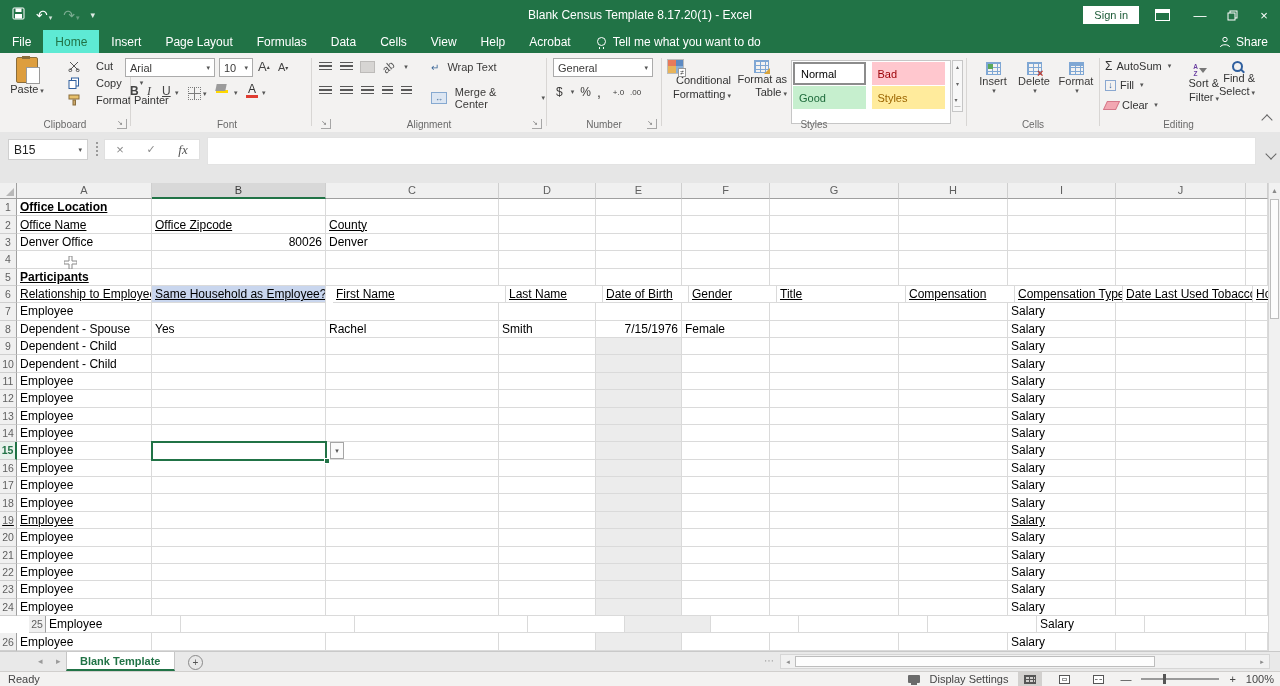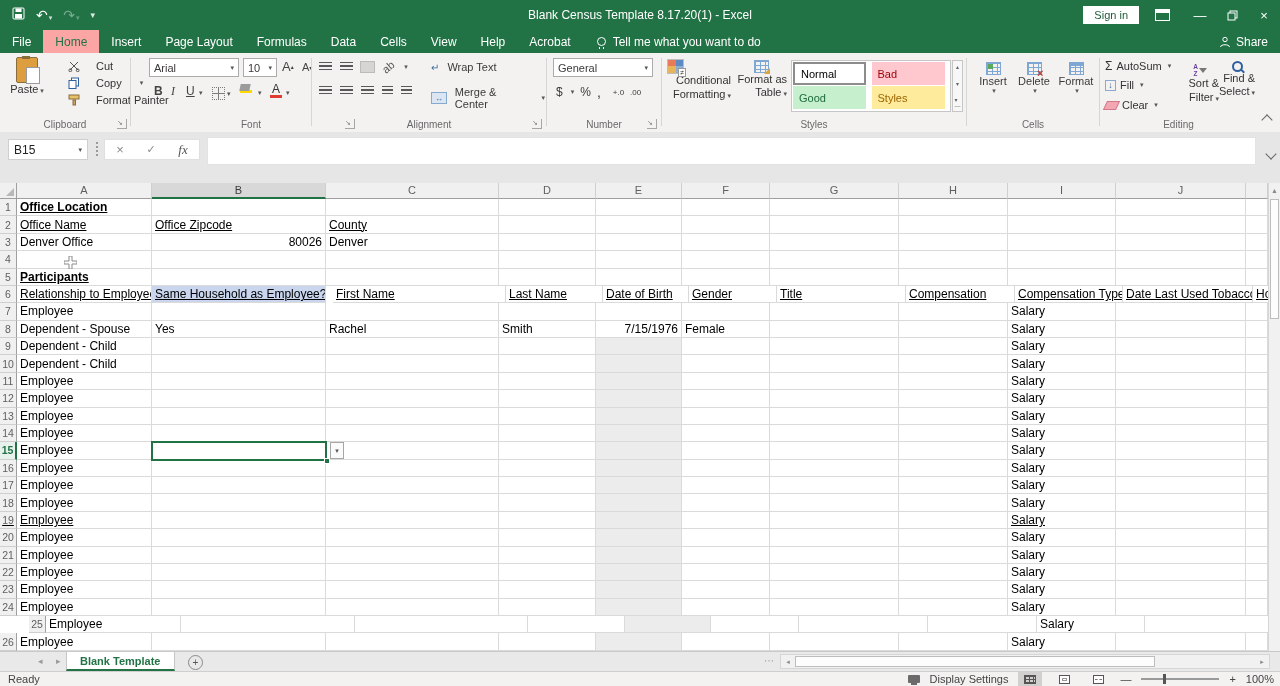--- a/index.html
+++ b/index.html
@@ -18,21 +18,21 @@
   .tb-right{position:absolute;right:0;top:0;height:30px;display:flex;align-items:center;}
   .signin{background:#fff;color:#1e5c38;font-size:11px;padding:3px 11px;margin-right:16px;cursor:default;}
   .ribopt{width:13px;height:10px;border:1px solid #fff;position:relative;margin-right:14px;}
   .ribopt:before{content:"";position:absolute;left:0;top:0;width:13px;height:3px;background:#fff;}
   .wbtn{width:32px;height:30px;display:flex;align-items:center;justify-content:center;font-size:13px;}
 
   
   .tabsrow{position:absolute;left:0;top:30px;width:1280px;height:23px;background:#217346;display:flex;
     align-items:stretch;color:#fff;font-size:12px;}
   .mtab{padding:0 12px;display:flex;align-items:center;}
-  .mtab.active{background:#fca5a5;color:#217346;}
+  .mtab.active{background:#5eead4;color:#217346;}
   .tellme{display:flex;align-items:center;gap:7px;margin-left:14px;}
   .bulb{width:7px;height:7px;border:1px solid #fff;border-radius:50%;position:relative;}
   .bulb:after{content:"";position:absolute;left:1px;bottom:-4px;width:3px;height:2px;border-left:1px solid #fff;border-right:1px solid #fff;}
   .share{position:absolute;right:12px;top:0;height:23px;display:flex;align-items:center;gap:5px;font-size:12px;}
 
   
   .ribbon{position:absolute;left:0;top:53px;width:1280px;height:79px;background:#f3f2f1;border-bottom:1px solid #d1cfcd;font-size:11px;color:#3b3a39;}
   .group{position:absolute;top:0;height:78px;}
   .gname{position:absolute;bottom:1px;left:0;right:0;text-align:center;font-size:10px;color:#696969;}
   .launch{position:absolute;right:3px;bottom:2px;width:9px;height:9px;font-size:7px;color:#777;
@@ -253,21 +253,21 @@
             <rect x="1" y="1" width="10" height="4" fill="#e7c06a" stroke="#8a6d3b"></rect>
             <rect x="5" y="6" width="2.5" height="5" fill="#caa86b" stroke="#8a6d3b"></rect>
           </svg>
         <span>Format Painter</span>
       </div>
       <div class="gname">Clipboard</div>
       <div class="launch">↘</div>
     </div>
     <div class="gdiv" style="left:130px;"></div>
 
-    <div class="group" style="left:144px;width:214px;">
+    <div class="group" style="left:120px;width:214px;">
       <div class="combo" style="position:absolute;left:5px;top:5px;width:90px;">
         <span>Arial</span>
           <span class="caret2">▾</span>
       </div>
       <div class="combo" style="position:absolute;left:99px;top:5px;width:34px;">
         <span>10</span>
           <span class="caret2">▾</span>
       </div>
       <div class="fbtn" style="position:absolute;left:138px;top:6px;font-size:13px;">A<span style="font-size:6px;vertical-align:top;">▴</span></div>
       <div class="fbtn" style="position:absolute;left:158px;top:8px;font-size:11px;">A<span style="font-size:6px;vertical-align:top;">▾</span></div>
@@ -341,21 +341,21 @@
             <i class="cf-l"></i>
             <i class="cf-r"></i>
             <s>≠</s>
           </span>
         <div class="twolab"><span>Conditional</span><br><span>Formatting</span><span class="caret2">▾</span></div>
       </div>
       <div style="position:absolute;left:72px;top:6px;width:52px;text-align:center;">
         <span class="grid-ic fat-ic ic-sm"></span>
         <div class="twolab"><span>Format as</span><br><span>Table</span><span class="caret2">▾</span></div>
       </div>
-      <div style="position:absolute;left:128px;top:7px;width:160px;height:52px;background:#fff;border:1px solid #c6c6c6;box-sizing:border-box;display:grid;grid-template-columns:1fr 1fr;grid-auto-rows:23px;gap:1px;padding:1px;">
+      <div style="position:absolute;left:128px;top:7px;width:160px;height:64px;background:#fff;border:1px solid #c6c6c6;box-sizing:border-box;display:grid;grid-template-columns:1fr 1fr;grid-auto-rows:23px;gap:1px;padding:1px;">
         <div class="stylecell st-normal">Normal</div>
         <div class="stylecell st-bad">Bad</div>
         <div class="stylecell st-good">Good</div>
         <div class="stylecell st-neutral">Styles</div>
       </div>
       <div style="position:absolute;left:289px;top:7px;width:11px;height:52px;border:1px solid #c6c6c6;box-sizing:border-box;background:#f7f7f7;display:flex;flex-direction:column;align-items:center;justify-content:space-between;padding:2px 0;font-size:6px;color:#666;">
         <span>▴</span>
           <span>▾</span>
           <span>▾<br>—</span>
       </div>

